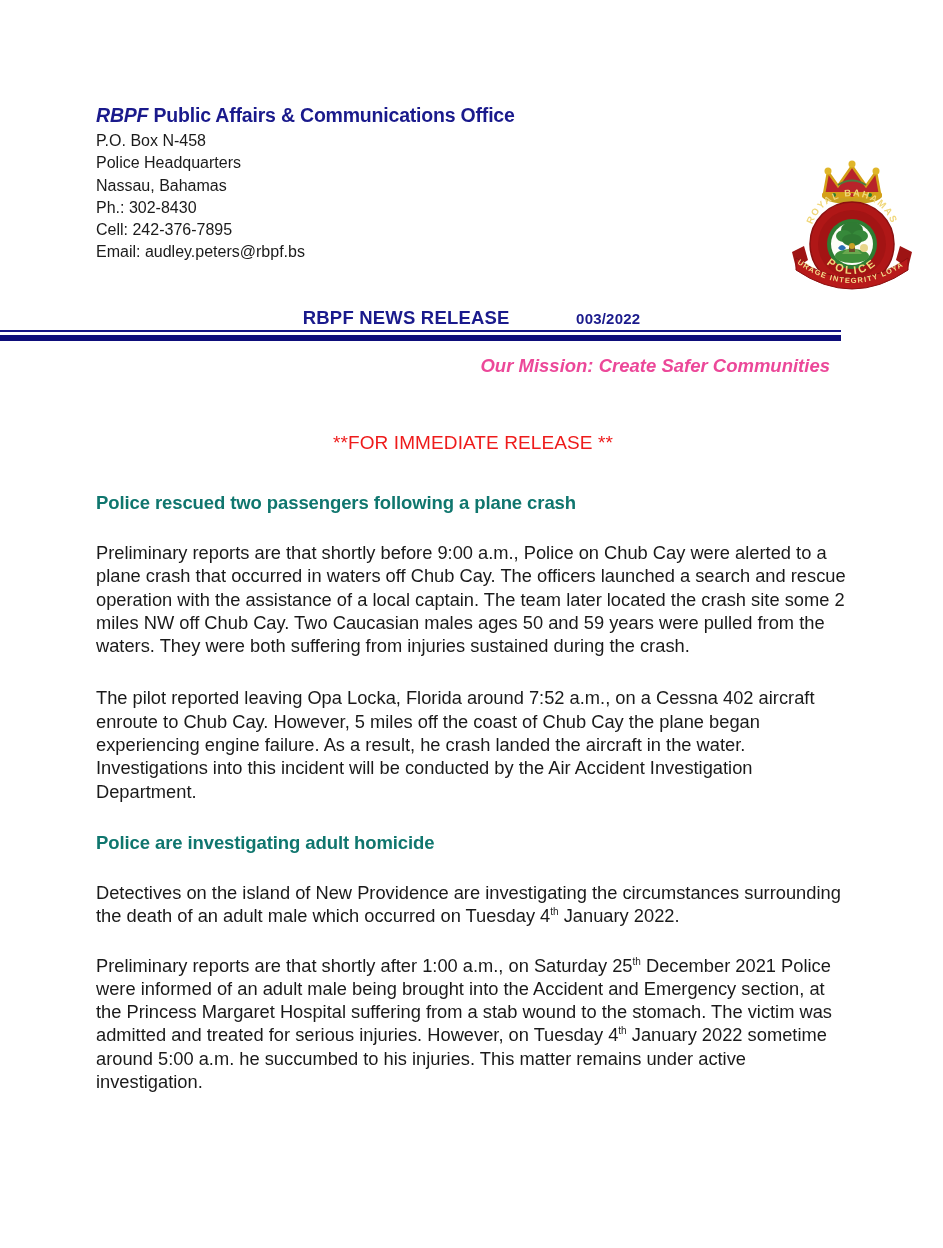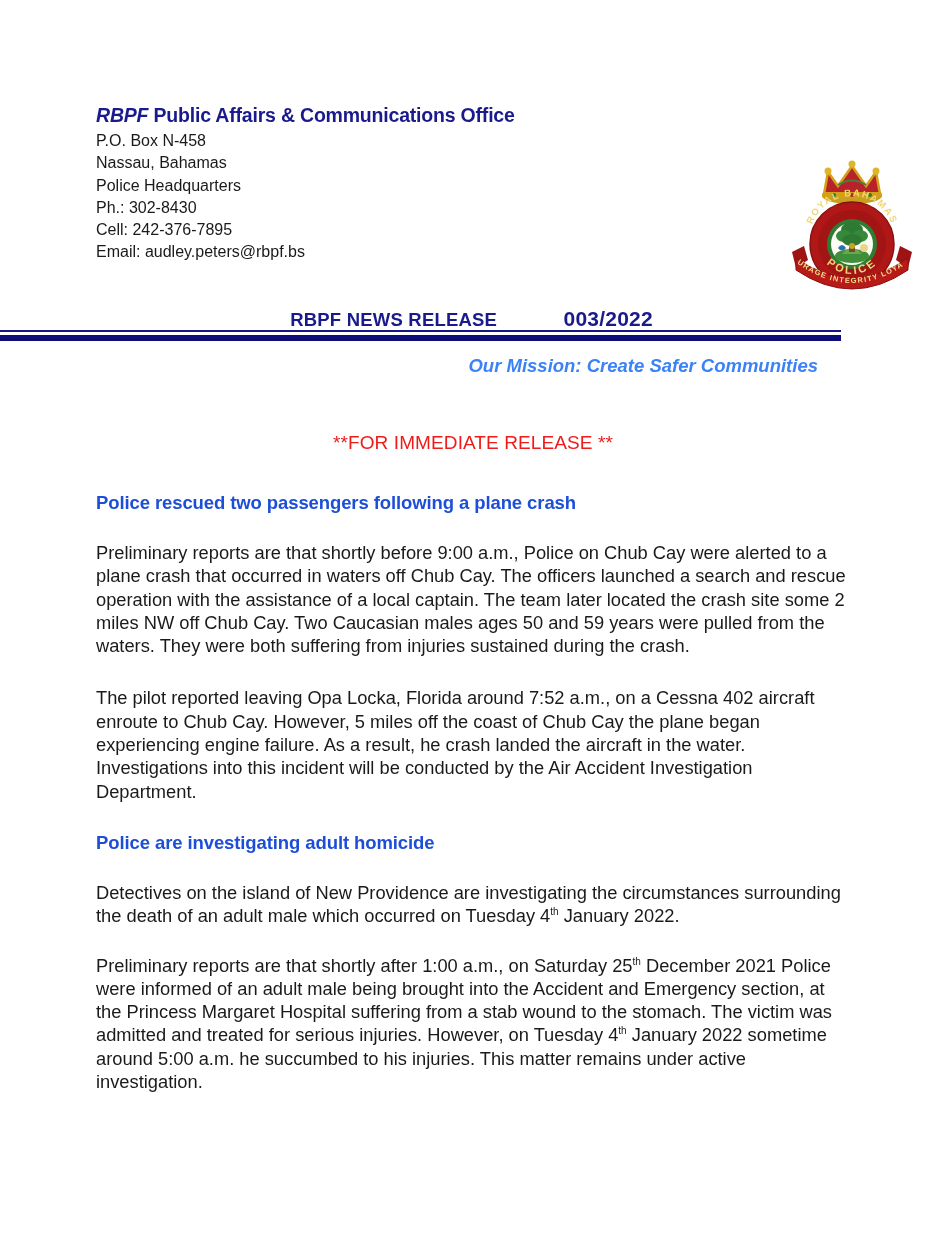--- a/index.html
+++ b/index.html
@@ -69,21 +69,21 @@
   }
   .release-title {
     display: inline-block;
     font-size: 18.5px;
     font-weight: bold;
     color: #1a1a8c;
     letter-spacing: 0.2px;
   }
   .release-number {
     display: inline-block;
-    font-size: 21px;
+    font-size: 15px;
     font-weight: bold;
     color: #1a1a8c;
     margin-left: 62px;
     letter-spacing: 0.2px;
   }
 
   
   .rule-wrap {
     position: absolute;
     left: 0;
@@ -102,50 +102,50 @@
   }
   .rule-thick {
     height: 6px;
     background: #0e0e7a;
     width: 100%;
   }
 
   
   .mission {
     position: absolute;
-    left: 100px;
+    left: 112px;
     top: 352px;
     width: 718px;
     font-size: 18.5px;
     font-weight: bold;
     font-style: italic;
     line-height: 28px;
     text-align: right;
-    color: #3b82f6;
+    color: #ec4899;
   }
 
   
   .content {
     position: absolute;
     left: 96px;
     top: 432px;
     width: 754px;
   }
   .immediate {
     text-align: center;
     color: #ee1b1b;
     font-weight: normal;
     font-size: 19px;
     letter-spacing: 0.1px;
     margin-bottom: 38px;
   }
   .section-head {
     font-size: 18.5px;
     font-weight: bold;
-    color: #1d4ed8;
+    color: #0f766e;
     letter-spacing: -0.1px;
     margin-bottom: 27px;
   }
   p.para {
     font-size: 18.3px;
     line-height: 23.3px;
     color: #1a1a1a;
     margin: 0 0 29px 0;
     text-align: left;
   }
@@ -158,22 +158,22 @@
   .spacer-head { margin-top: 12px; }
 </style>
 </head>
 <body>
 
 <div class="page">
 
   <div class="letterhead">
     <div class="org-title"><span class="abbr">RBPF</span><span> Public Affairs &amp; Communications Office</span></div>
     <div class="contact-line first">P.O. Box N-458</div>
+    <div class="contact-line">Police Headquarters</div>
     <div class="contact-line">Nassau, Bahamas</div>
-    <div class="contact-line">Police Headquarters</div>
     <div class="contact-line">Ph.:  302-8430</div>
     <div class="contact-line">Cell: 242-376-7895</div>
     <div class="contact-line">Email: audley.peters@rbpf.bs</div>
   </div>
 
   <div class="crest">
     <svg width="132" height="150" viewBox="0 0 132 150" xmlns="http://www.w3.org/2000/svg">
       <defs>
         <path id="arcTop" d="M 24,82 A 42,42 0 0 1 108,82" fill="none"></path>
         <path id="arcBot" d="M 30,82 A 36,36 0 0 0 102,82" fill="none"></path>

